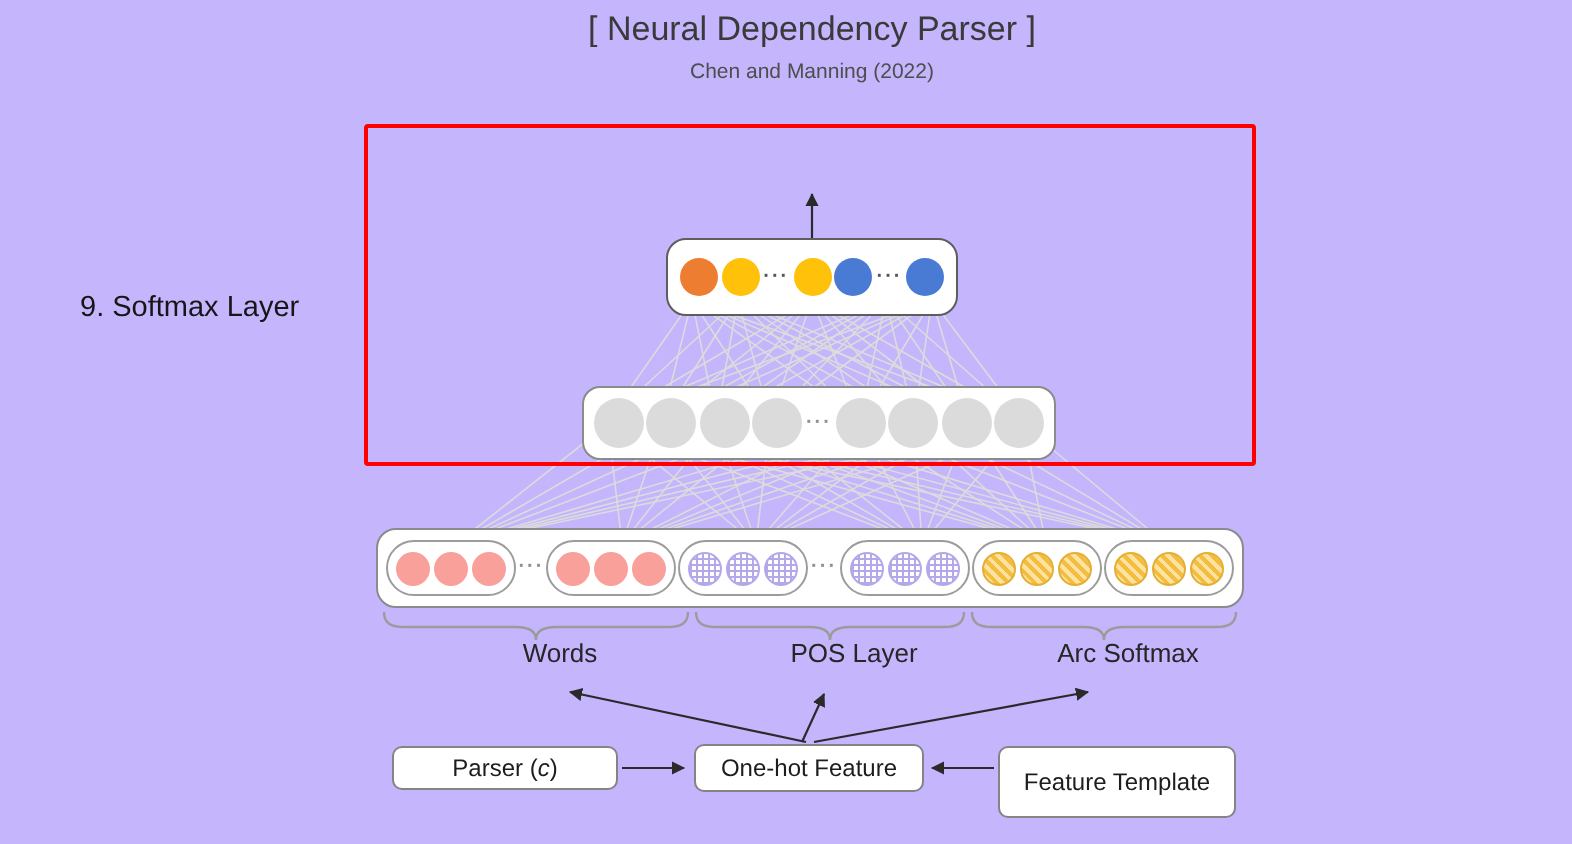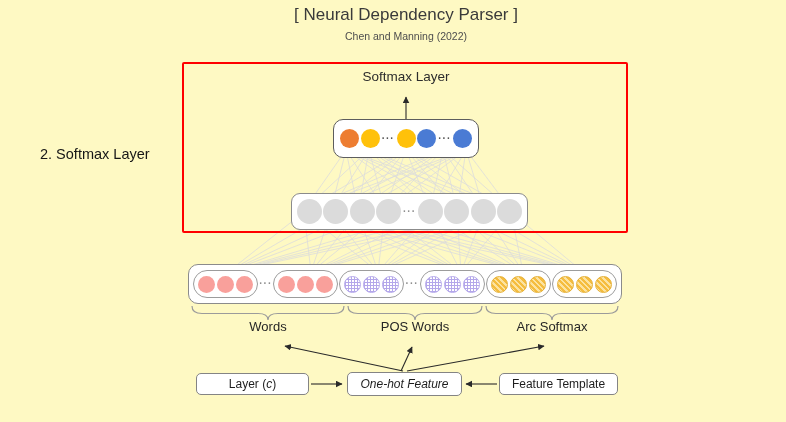--- a/index.html
+++ b/index.html
@@ -1,17 +1,17 @@
 <!DOCTYPE html>
 <html><head>
 <meta charset="utf-8">
 <style>
   html,body{margin:0;padding:0;background:#fff;}
   body{font-family:"Liberation Sans","DejaVu Sans",sans-serif;-webkit-font-smoothing:antialiased;}
-  .stage{position:relative;width:786px;height:422px;background:#fef9c3;overflow:hidden;}
+  .stage{position:relative;width:786px;height:422px;background:#c4b5fd;overflow:hidden;}
 
   svg.layer{position:absolute;left:0;top:0;pointer-events:none;}
   #mesh{z-index:1;}
   #mesh line{stroke:#dcdcdc;stroke-width:0.8;}
   #overlay{z-index:6;}
 
   .highlight-box{position:absolute;left:182px;top:62px;width:446px;height:171px;
     border:2.5px solid #ff0000;border-radius:2px;box-sizing:border-box;z-index:2;}
 
   .title{position:absolute;left:26px;top:5px;width:760px;text-align:center;
@@ -41,29 +41,29 @@
   .circle.grid{border:1px solid #b4a7ea;background-color:#fff;
     background-image:repeating-linear-gradient(0deg,#b4a7ea 0 1px,transparent 1px 3px),
                      repeating-linear-gradient(90deg,#b4a7ea 0 1px,transparent 1px 3px);}
   .circle.diagonal{border:1px solid #e5af35;
     background-image:repeating-linear-gradient(45deg,#f5bd3f 0 2px,#fce3a1 2px 4px);}
 
   .dots{font-size:10px;font-weight:bold;color:#8f8f8f;letter-spacing:1px;flex:none;line-height:1;}
   .softmax-box .dots{color:#555;}
 
   .brace-label{position:absolute;top:319px;transform:translateX(-50%);
-    font-size:13px;color:#262626;z-index:3;white-space:nowrap;}
+    font-size:13px;color:#262626;z-index:3;white-space:nowrap;margin-left:12px;}
 
   .flow-box{position:absolute;box-sizing:border-box;background:#fff;border:1.3px solid #848484;
     border-radius:5px;display:flex;align-items:center;justify-content:center;
     font-size:12px;color:#1d1d1d;z-index:3;white-space:pre;}
   .flow-box i{font-style:italic;}
   .flow-box.state{left:196px;top:373px;width:113px;height:22px;}
-  .flow-box.onehot{left:347px;top:372px;width:115px;height:24px;font-style:italic;}
-  .flow-box.template{left:499px;top:373px;width:119px;height:22px;}
+  .flow-box.onehot{left:347px;top:372px;width:115px;height:24px;}
+  .flow-box.template{left:499px;top:373px;width:119px;height:36px;}
 
   #overlay .arrow{stroke:#2a2a2a;stroke-width:1.1;fill:none;}
   #overlay .brace{stroke:#9b9b9b;stroke-width:1.2;fill:none;}
 </style>
 </head>
 <body>
 
 <div class="stage">
 
   <svg id="mesh" class="layer" width="786" height="422">
@@ -154,22 +154,21 @@
       <line x1="511" y1="212" x2="378" y2="272"></line>
       <line x1="511" y1="212" x2="461" y2="272"></line>
       <line x1="511" y1="212" x2="523" y2="272"></line>
       <line x1="511" y1="212" x2="583" y2="272"></line>
     </svg>
 
   <div class="highlight-box"></div>
 
   <div class="title">[ Neural Dependency Parser ]</div>
   <div class="subtitle">Chen and Manning (2022)</div>
-  <div class="step-label">2. Softmax Layer</div>
-  <div class="softmax-label">Softmax Layer</div>
+  <div class="step-label">9. Softmax Layer</div>
 
   <div class="softmax-box">
       <span class="node" style="background: rgb(237, 125, 49);"></span>
       <span class="node" style="background: rgb(255, 193, 10);"></span>
       <span class="dots">···</span>
       <span class="node" style="background: rgb(255, 193, 10);"></span>
       <span class="node" style="background: rgb(74, 123, 212);"></span>
       <span class="dots">···</span>
       <span class="node" style="background: rgb(74, 123, 212);"></span>
     </div>
@@ -213,24 +212,24 @@
         <span class="circle diagonal"></span>
       </span>
       <span class="pill">
         <span class="circle diagonal"></span>
         <span class="circle diagonal"></span>
         <span class="circle diagonal"></span>
       </span>
     </div>
 
   <div class="brace-label" style="left:268px">Words</div>
-  <div class="brace-label" style="left:415px">POS Words</div>
+  <div class="brace-label" style="left:415px">POS Layer</div>
   <div class="brace-label" style="left:552px">Arc Softmax</div>
 
-  <div class="flow-box state"><span>Layer (</span><i>c</i><span>)</span></div>
+  <div class="flow-box state"><span>Parser (</span><i>c</i><span>)</span></div>
   <div class="flow-box onehot">One-hot Feature</div>
   <div class="flow-box template">Feature Template</div>
 
   <svg id="overlay" class="layer" width="786" height="422">
     <defs>
       <marker id="ah" markerWidth="7" markerHeight="7" refX="5.5" refY="3" orient="auto">
         <path d="M0,0 L6,3 L0,6 Z" fill="#2a2a2a"></path>
       </marker>
     </defs>
     <path class="arrow" d="M406,119 L406,97" marker-end="url(#ah)"></path>

